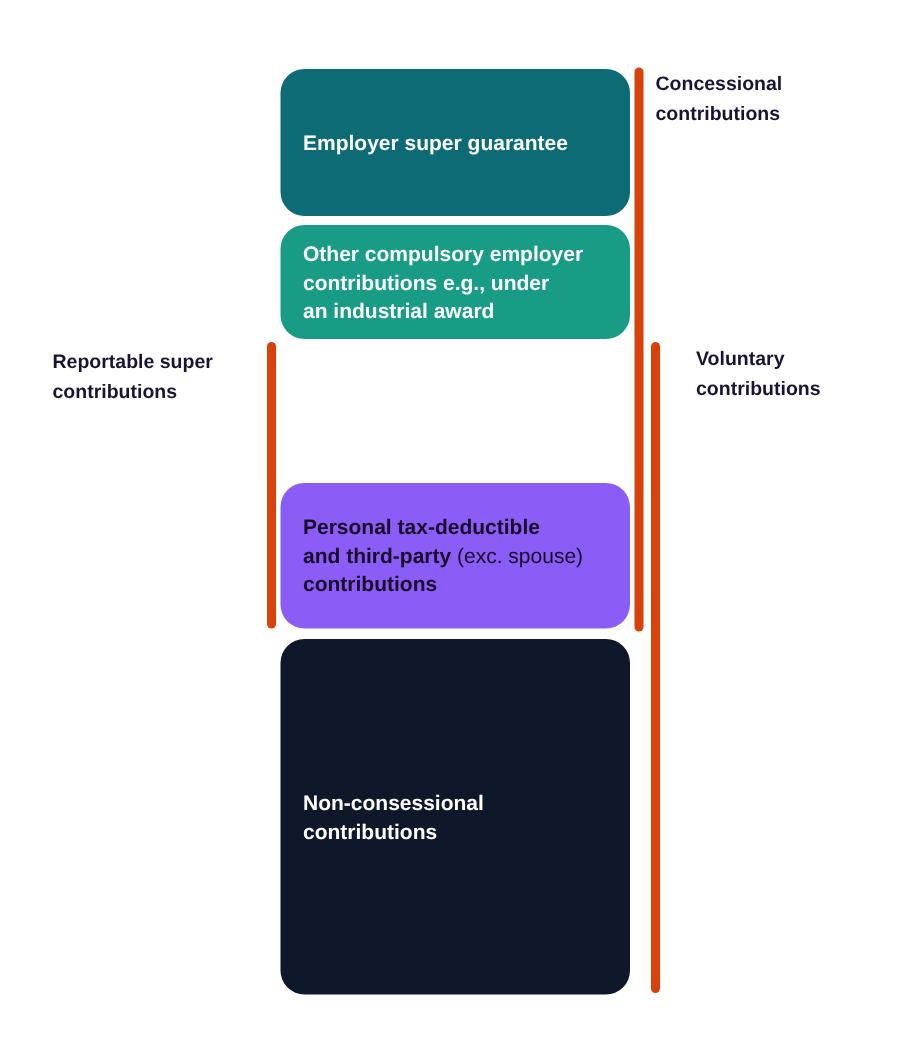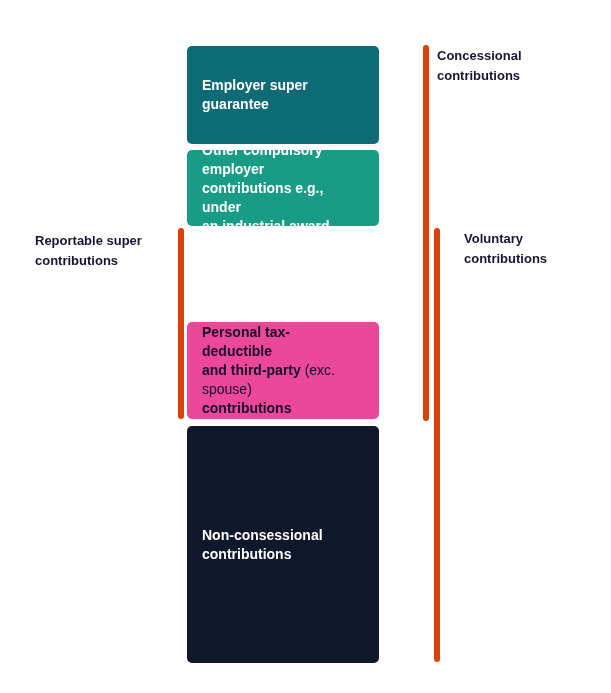--- a/index.html
+++ b/index.html
@@ -7,22 +7,22 @@
   .canvas {
     position: relative;
     width: 611px;
     height: 693px;
     background: #ffffff;
     overflow: hidden;
   }
   .cbox {
     position: absolute;
     left: 187px;
-    width: 192px;
-    border-radius: 5px;
+    width: 233px;
+    border-radius: 16px;
     box-sizing: border-box;
     display: flex;
     align-items: center;
     padding: 0 20px 0 15px;
   }
   .cbox .lbl {
     font-weight: bold;
     font-size: 14px;
     line-height: 19px;
     white-space: pre-line;
@@ -61,21 +61,21 @@
     <span class="lbl">Employer super guarantee</span>
   </div>
 
   <div class="cbox box-2" style="background-color: rgb(25, 156, 134); color: rgb(255, 255, 255);">
     <span class="lbl">Other compulsory employer
 contributions e.g., under
 an industrial award</span>
   </div>
 
 
-  <div class="cbox box-4" style="background-color: #ec4899; color: rgb(23, 11, 41);">
+  <div class="cbox box-4" style="background-color: #8b5cf6; color: rgb(23, 11, 41);">
     <span class="lbl"><span>Personal tax-deductible
 and third-party </span><span class="regular">(exc. spouse)</span><span>
 contributions</span></span>
   </div>
 
   <div class="cbox box-5" style="background-color: #0f172a; color: rgb(255, 255, 255);">
     <span class="lbl">Non-consessional
 contributions</span>
   </div>
 

